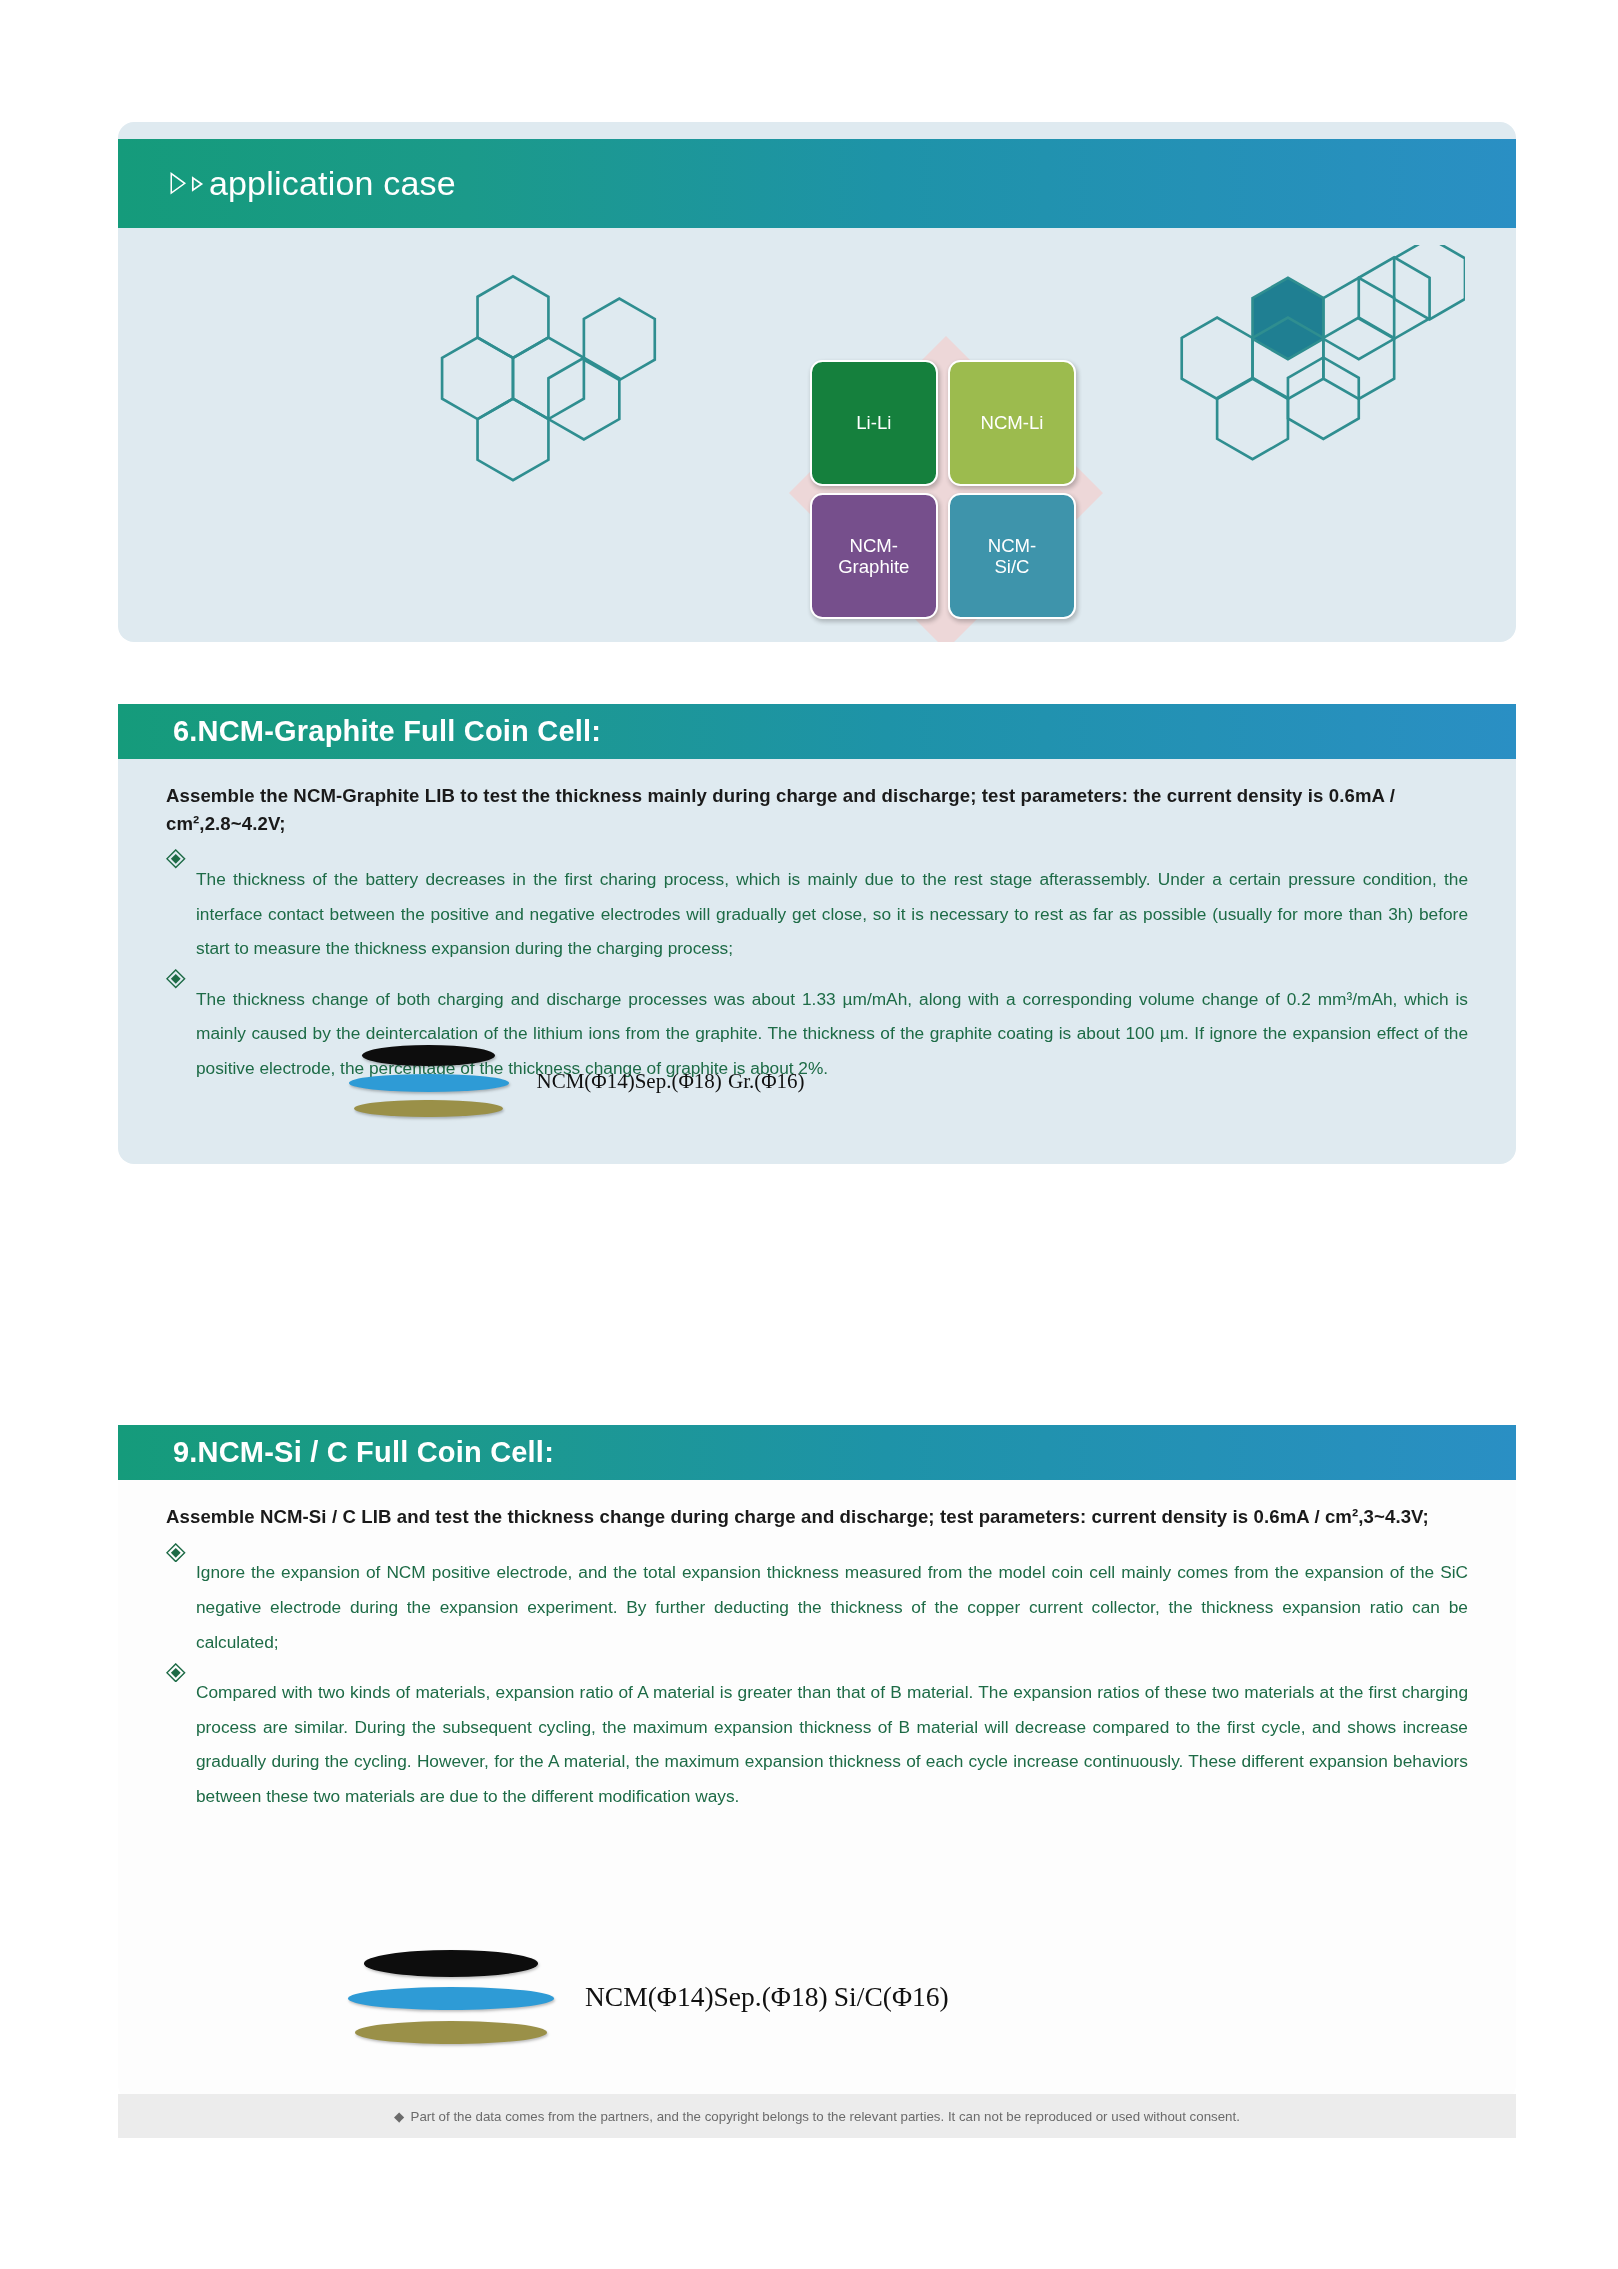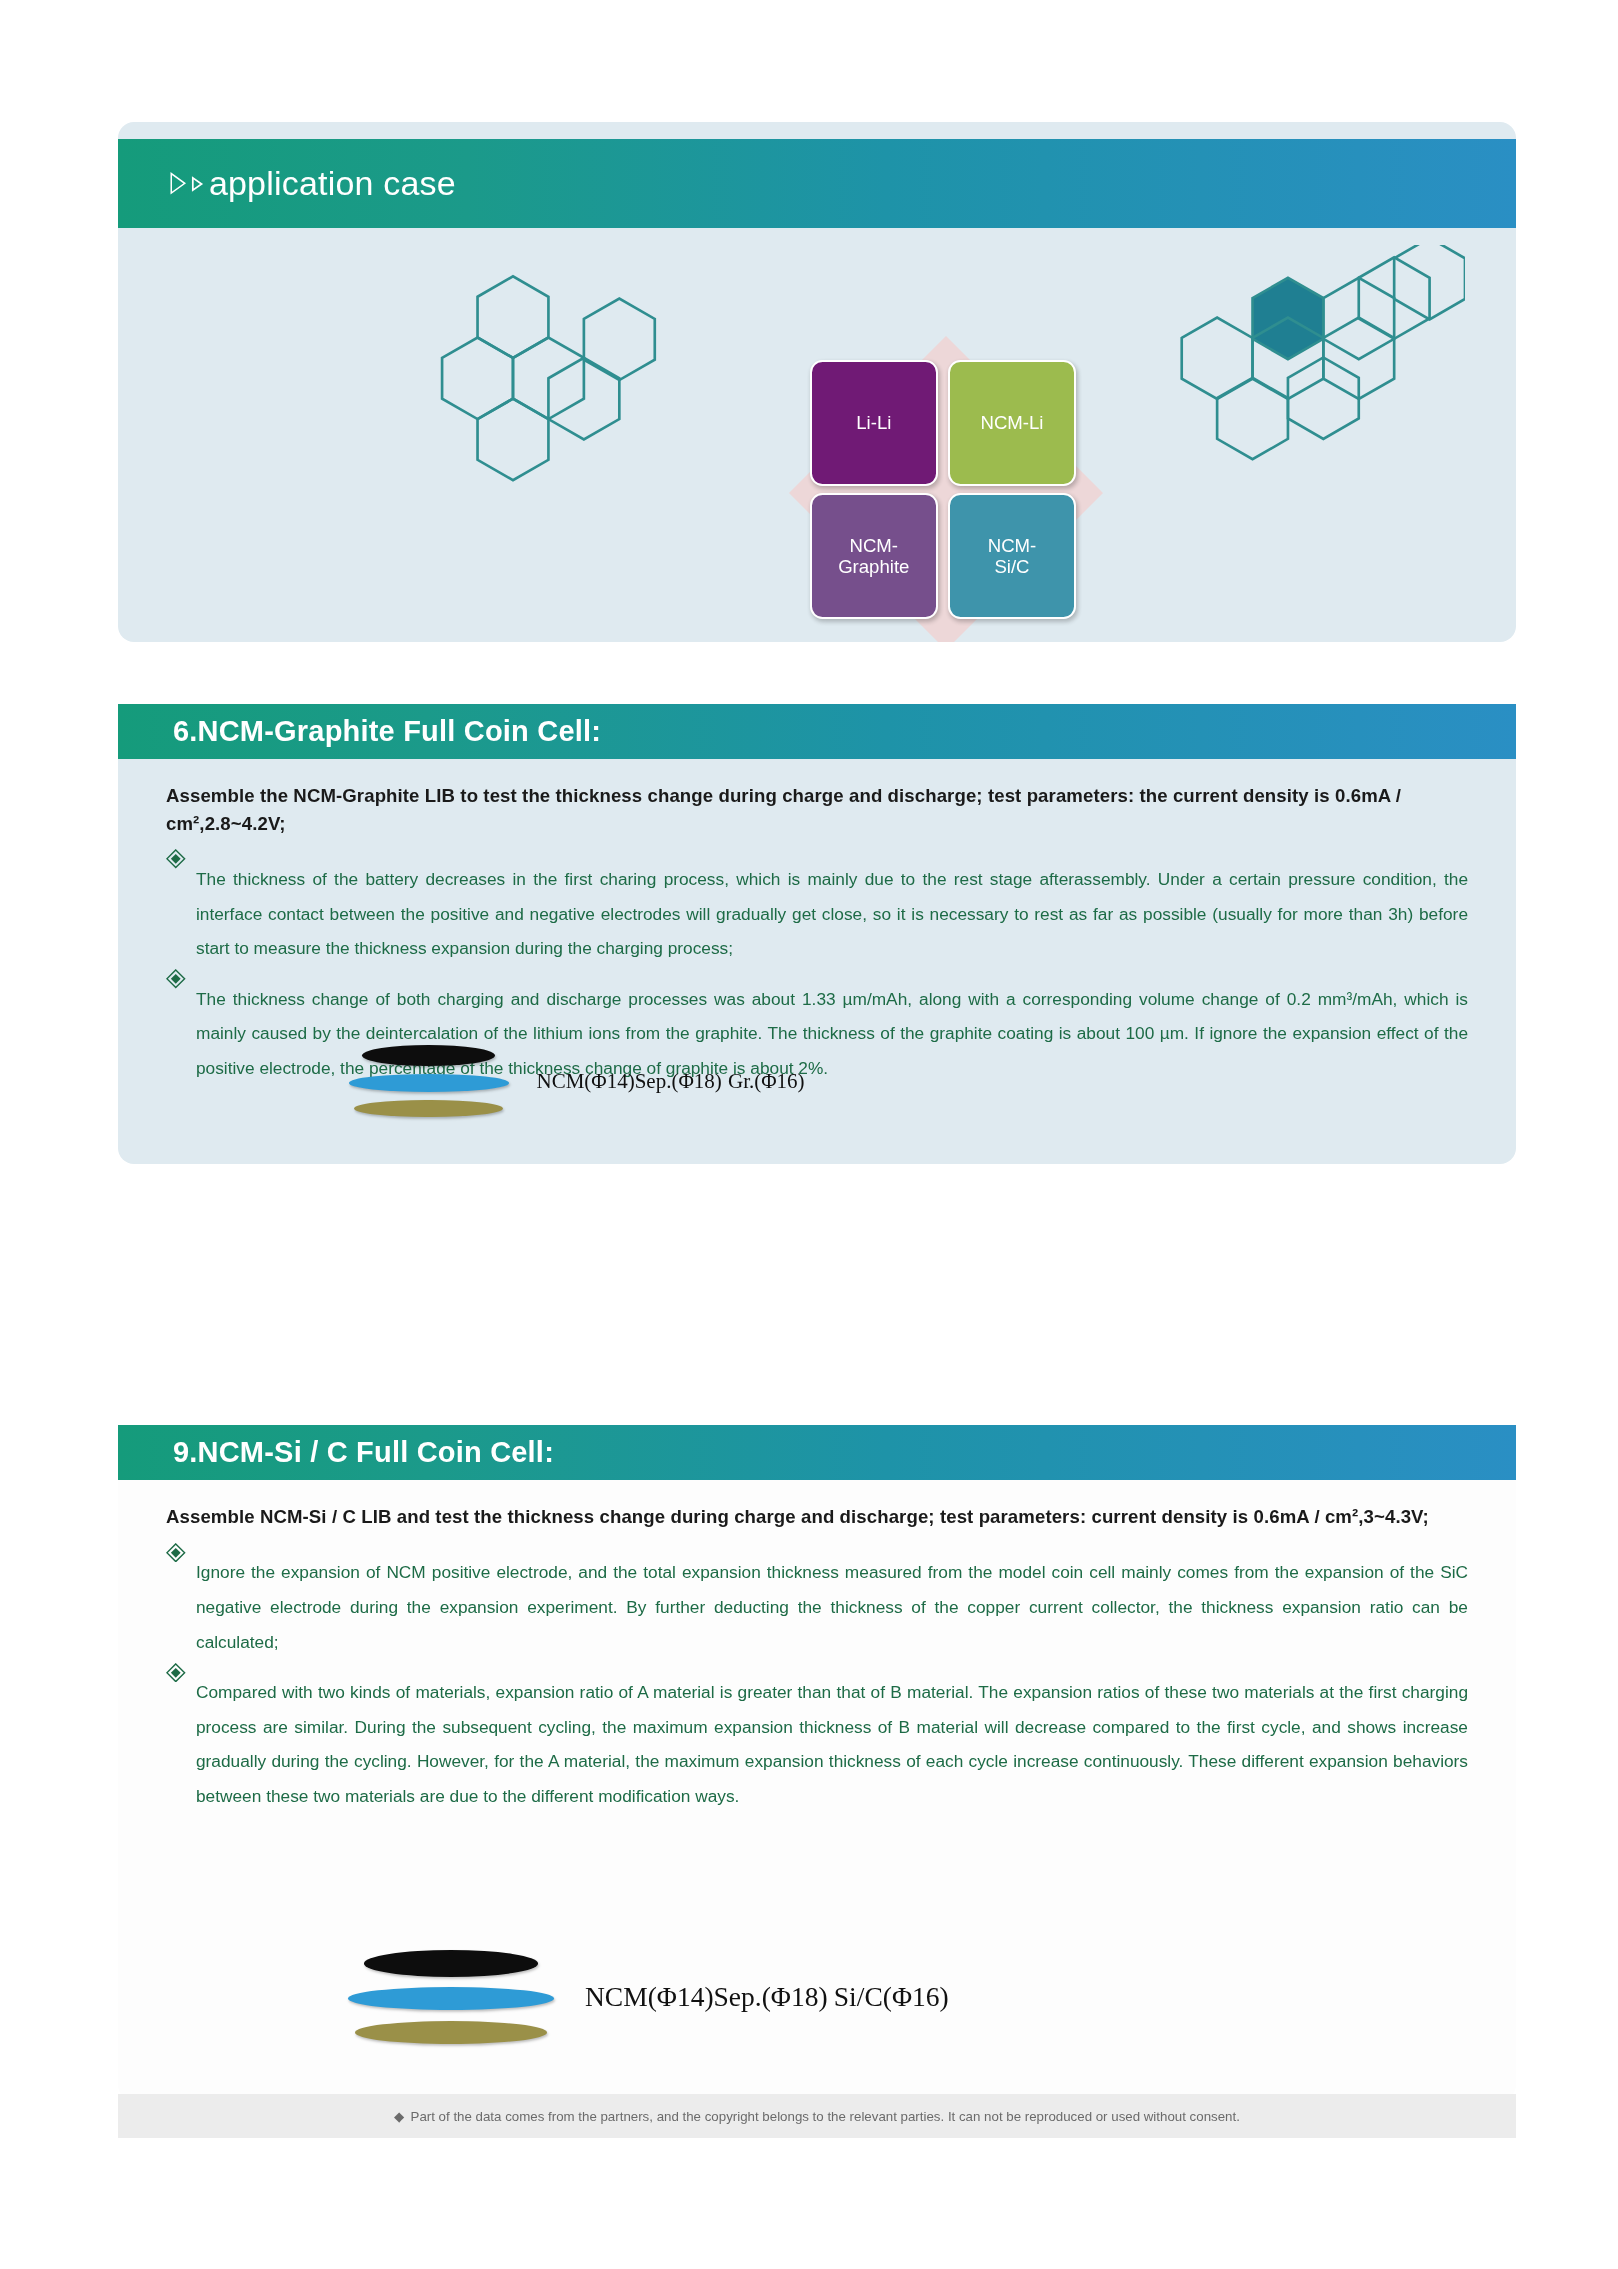--- a/index.html
+++ b/index.html
@@ -49,21 +49,21 @@
     background: #f0d4d4; opacity:.85;
     transform: rotate(45deg);
   }
   .qbox {
     position:absolute; width: 128px; height: 126px;
     border-radius: 12.4px; border: 2.7px solid #ffffff;
     display:flex; align-items:center; justify-content:center; text-align:center;
     color:#fff; font-size: 18.6px; line-height: 1.15;
     box-shadow: 1.8px 2.7px 4.4px rgba(0,0,0,.22);
   }
-  .qbox.tl { left: 1.8px;   top: 0px;   background:#701a75; }
+  .qbox.tl { left: 1.8px;   top: 0px;   background:#15803d; }
   .qbox.tr { left: 140px; top: 0px;   background:#9cbb4e; }
   .qbox.bl { left: 1.8px;   top: 133px; background:#764f8c; }
   .qbox.br { left: 140px; top: 133px; background:#3e94ab; }
 
   
   .section { position:absolute; left: 118px; width: 1398px; }
   .sec-head {
     height: 55px;
     background: linear-gradient(90deg, #159b7b 0%, #1b9a8a 22%, #1e93a8 55%, #2a8fc4 100%);
     display:flex; align-items:center; padding-left: 55px;
@@ -176,21 +176,21 @@
         </div>
       </div>
     </div>
   </div>
 
   <div class="section" style="top:704px;">
     <div class="sec-head">
       <h2>6.NCM-Graphite Full Coin Cell:</h2>
     </div>
     <div class="sec-body" style="height:405px;">
-      <div class="lead">Assemble the NCM-Graphite LIB to test the thickness change during charge and discharge; test parameters: the current density is 0.6mA / cm²,2.8~4.2V;</div>
+      <div class="lead">Assemble the NCM-Graphite LIB to test the thickness mainly during charge and discharge; test parameters: the current density is 0.6mA / cm²,2.8~4.2V;</div>
 
       <div class="bullets">
         <div class="bullet-row">
           <div class="bullet-ico">
             <svg width="19.5" height="19.5" viewBox="0 0 22 22">
               <polygon points="11,1 21,11 11,21 1,11" fill="none" stroke="#1d6b46" stroke-width="1.6"></polygon>
               <polygon points="11,5.5 16.5,11 11,16.5 5.5,11" fill="#1d6b46"></polygon>
             </svg>
           </div>
           <div class="para">The thickness of the battery decreases in the first charing process, which is mainly due to the rest stage afterassembly. Under  a certain pressure condition, the interface contact between the positive and negative electrodes will gradually get close, so it is necessary to rest as far as possible (usually for more than 3h) before start to measure the thickness expansion during the charging process;</div>

